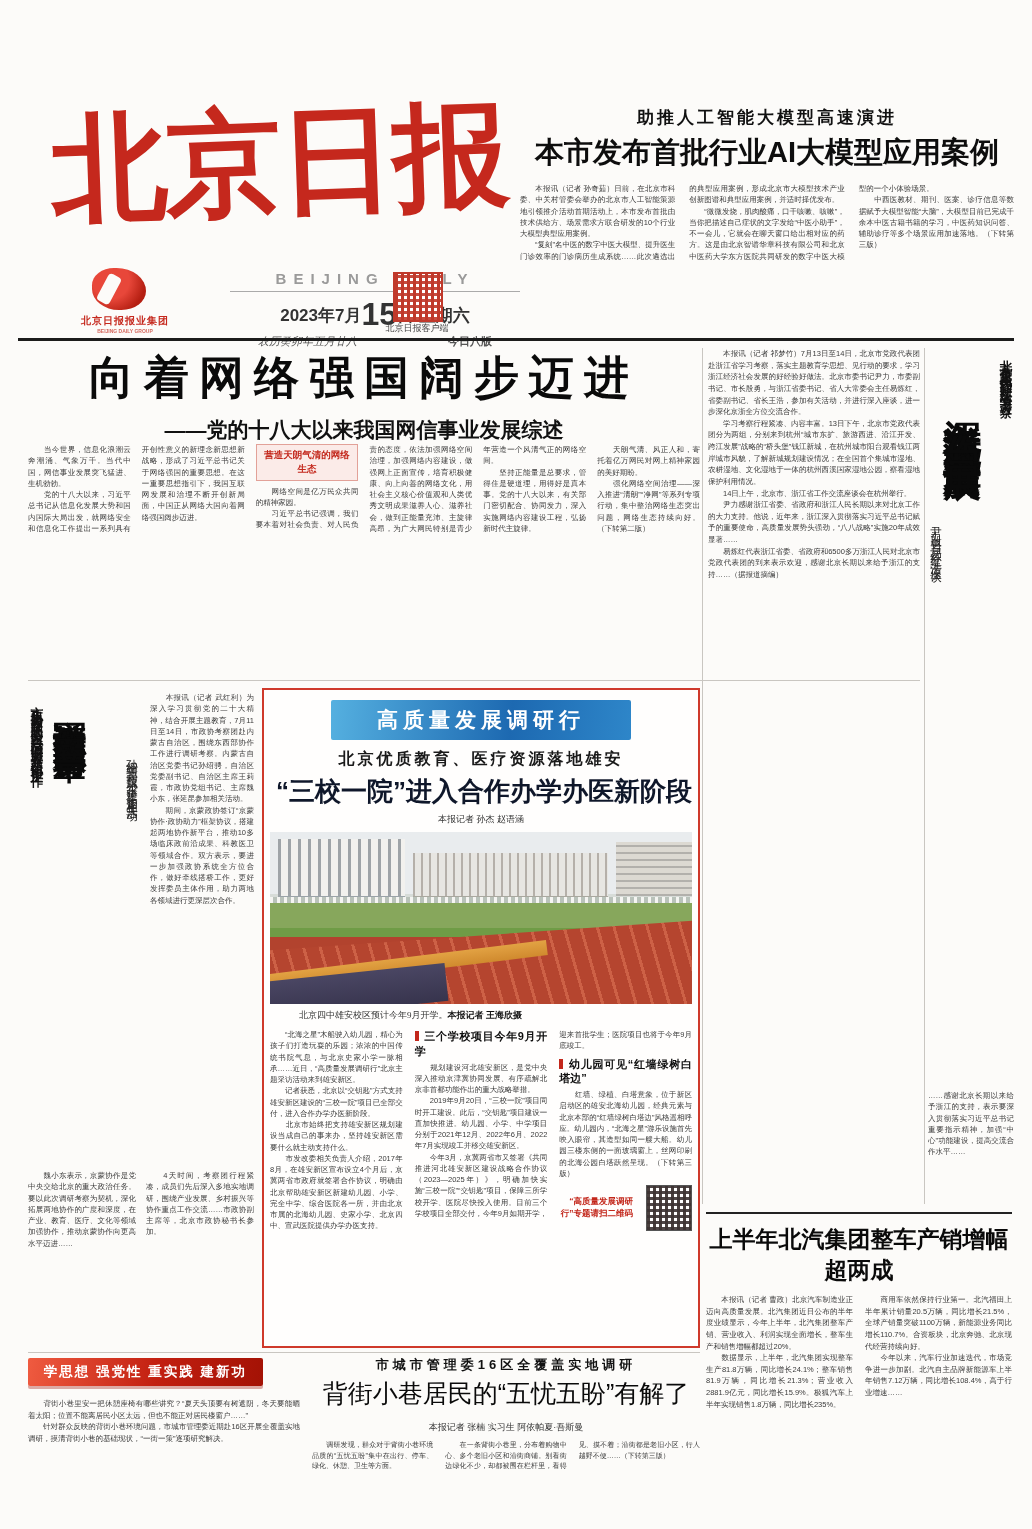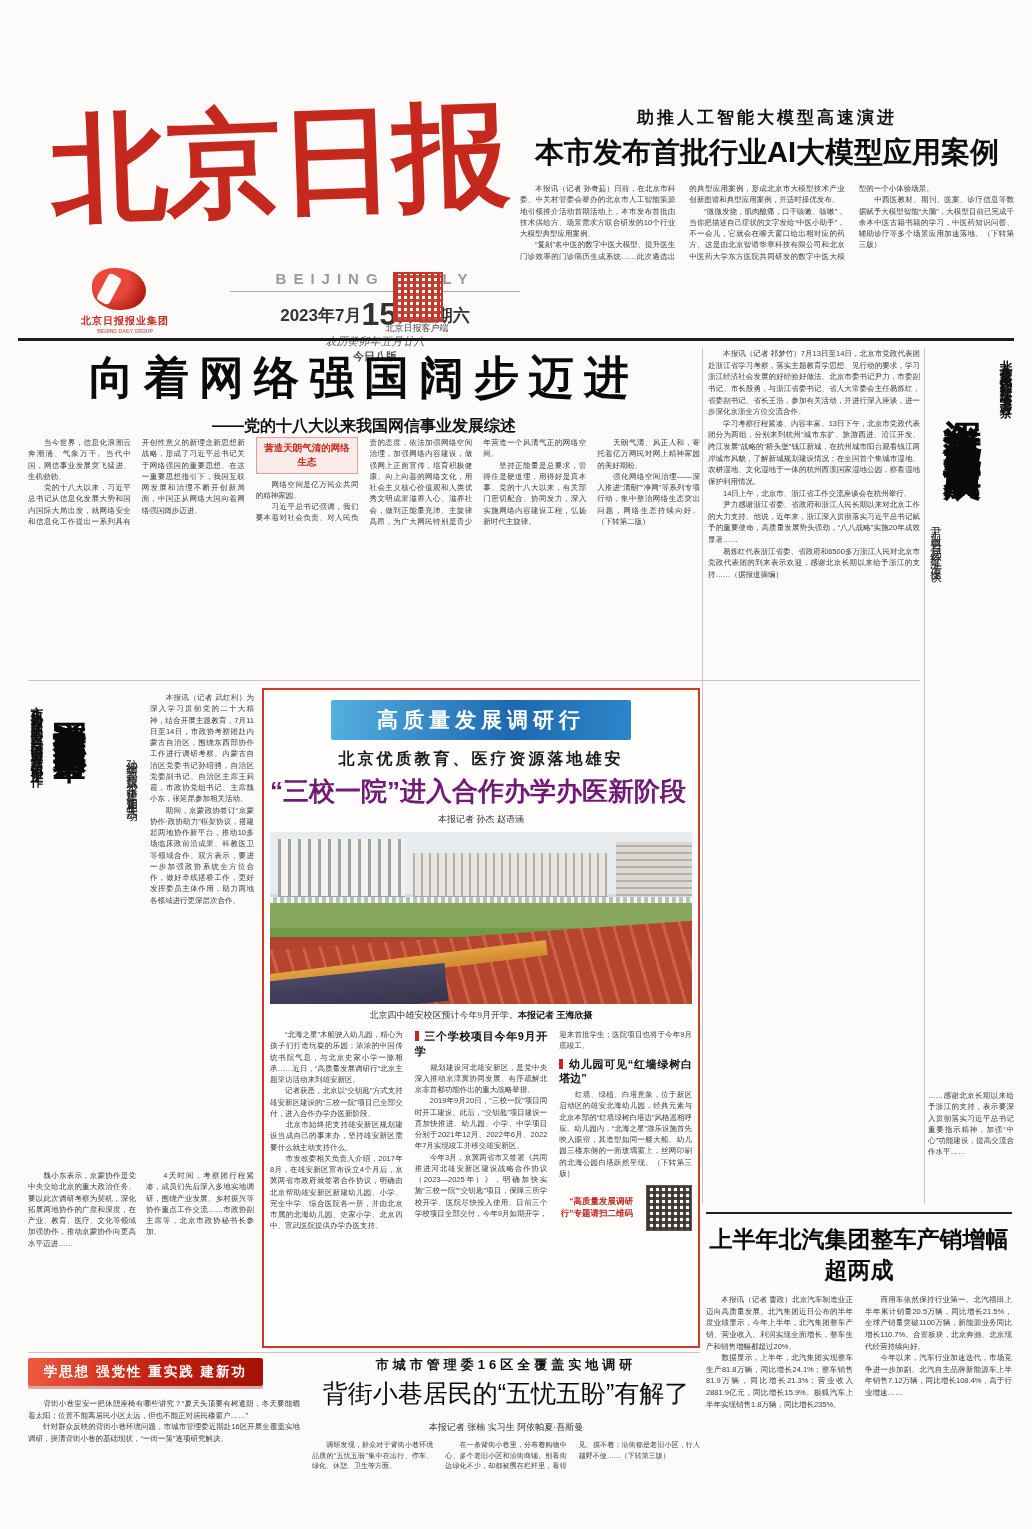--- a/index.html
+++ b/index.html
@@ -21,21 +21,21 @@
   .logo::after{content:"";position:absolute;left:10px;top:6px;width:14px;height:30px;
         background:#fcfbf9;transform:rotate(28deg);border-radius:4px;}
   .logo-cap{position:absolute;left:60px;top:314px;width:130px;color:#c5281d;
         font-size:10px;font-weight:bold;letter-spacing:1px;text-align:center;}
   .logo-cap small{display:block;font-size:5px;color:#d4685e;letter-spacing:0;}
   .mh-center{position:absolute;left:230px;top:270px;width:290px;text-align:center;}
   .mh-en{font-size:15px;letter-spacing:7px;color:#9a9a9a;font-weight:bold;
          border-bottom:1px solid #aaa;padding-bottom:4px;}
   .mh-date{margin-top:6px;font-size:17px;font-weight:bold;color:#333;}
   .mh-date b{font-size:32px;line-height:1;vertical-align:-4px;}
-  .mh-sub{margin-top:4px;font-size:11px;color:#555;display:flex;justify-content:space-between;padding:0 28px;flex-direction:column;}
+  .mh-sub{margin-top:4px;font-size:11px;color:#555;display:flex;justify-content:space-between;padding:0 28px;}
   .mh-sub .lunar{font-family:"Liberation Serif",serif;font-style:italic;}
   .mh-sub .ed{font-weight:bold;}
   .qr{border:2px solid #c0392b;
       background:repeating-linear-gradient(0deg,rgba(192,57,43,.9) 0 3px,rgba(255,255,255,0) 3px 6px),
                  repeating-linear-gradient(90deg,#c0392b 0 3px,#fff 3px 6px);}
   .mh-qr{position:absolute;left:393px;top:272px;width:46px;height:46px;}
   .mh-qr-cap{position:absolute;left:372px;top:322px;width:90px;text-align:center;
              font-size:9px;color:#444;}
 
   
@@ -43,21 +43,21 @@
   .ai .kick{font-family:"Liberation Serif",serif;font-weight:bold;font-size:17px;
             letter-spacing:3px;text-align:center;color:#111;}
   .ai .hl{font-size:29px;font-weight:700;letter-spacing:0px;text-align:center;
           color:#0d0d0d;margin-top:4px;}
   .ai .bd{margin-top:10px;height:140px;overflow:hidden;column-count:3;column-gap:14px;
           font-size:7.5px;line-height:1.5;color:#3a3a3a;}
 
   
   .main{position:absolute;left:28px;top:348px;width:672px;}
   .main .hl{font-size:45px;font-weight:900;letter-spacing:10px;text-align:center;color:#0a0a0a;}
-  .main .sub{font-size:16px;font-weight:bold;text-align:center;margin-top:8px;color:#111;}
+  .main .sub{font-size:21px;font-weight:bold;text-align:center;margin-top:8px;color:#111;}
   .main .bd{margin-top:0;height:218px;overflow:hidden;column-count:6;column-gap:11px;
             font-size:7.5px;line-height:1.5;color:#3a3a3a;}
   .redbox{display:block;margin:3px 0 5px;padding:3px 4px;text-align:center;
           background:#fbebe8;border:1px solid #e2a198;color:#c3271b;
           font-weight:bold;font-size:9.5px;break-inside:avoid;}
 
   
   .zj{position:absolute;left:708px;top:348px;width:212px;height:856px;overflow:hidden;
       font-size:7.5px;line-height:1.55;color:#3a3a3a;}
   .strip{position:absolute;left:928px;top:348px;width:86px;height:858px;}
@@ -84,42 +84,42 @@
            column-count:2;column-gap:10px;font-size:7.5px;line-height:1.5;color:#3a3a3a;}
 
   
   .xa{position:absolute;left:262px;top:688px;width:438px;height:660px;
       border:2px solid #cf392b;background:#fffefd;box-sizing:border-box;padding:8px 6px;}
   .xa .banner{width:300px;margin:2px auto 0;padding:6px 0;text-align:center;
       background:linear-gradient(95deg,#55b0e0,#1d69b1 60%,#2e86c9);
       color:#fff;font-size:21px;font-weight:900;letter-spacing:5px;border-radius:2px;}
   .xa .kick{margin-top:9px;text-align:center;font-family:"Liberation Serif",serif;
             font-weight:bold;font-size:16px;letter-spacing:3px;color:#1a1a1a;}
-  .xa .hl{margin-top:4px;text-align:left;font-size:26px;font-weight:900;color:#701a75;}
+  .xa .hl{margin-top:4px;text-align:right;font-size:26px;font-weight:900;color:#0f172a;}
   .xa .by{margin-top:4px;text-align:center;font-size:9px;color:#333;}
   .photo{position:relative;margin-top:6px;height:172px;overflow:hidden;
          background:linear-gradient(#e9ecee 0 36%,#d7dcd8 36% 40%,#87a75c 40% 56%,#6f9c46 56% 61%,#b2432e 61% 100%);}
   .photo .b1{position:absolute;left:2%;top:4%;width:30%;height:33%;background:#f2f1ee;
          background-image:repeating-linear-gradient(90deg,rgba(90,100,110,.55) 0 3px,transparent 3px 10px);
          border-bottom:3px solid #9aa3a8;}
   .photo .b2{position:absolute;left:34%;top:12%;width:46%;height:25%;background:#e7e6e2;
          background-image:repeating-linear-gradient(90deg,rgba(120,110,100,.45) 0 2px,transparent 2px 8px);
          border-bottom:2px solid #a9a89f;}
   .photo .b3{position:absolute;right:0;top:6%;width:18%;height:31%;background:#dcd9d2;
          background-image:repeating-linear-gradient(0deg,rgba(100,100,100,.35) 0 2px,transparent 2px 7px);}
   .photo .fence{position:absolute;left:0;top:38%;width:100%;height:3%;
          background:repeating-linear-gradient(90deg,#f5f5f2 0 3px,#b9c2ba 3px 7px);}
   .photo .track{position:absolute;left:-6%;bottom:-12%;width:116%;height:52%;
          background:repeating-linear-gradient(78deg,#b5452f 0 13px,#cd6146 13px 16px);
          transform:rotate(-4deg);}
   .photo .lane{position:absolute;left:-4%;bottom:18%;width:70%;height:9%;
          background:linear-gradient(#e2a243,#d08a2e);transform:rotate(-7deg);}
   .photo .dk{position:absolute;left:-4%;bottom:-4%;width:46%;height:22%;
          background:linear-gradient(#4a4663,#37344d);transform:rotate(-6deg);}
-  .xa .caprow{display:flex;justify-content:center;margin-top:5px;font-size:9px;}
+  .xa .caprow{display:flex;justify-content:flex-start;margin-top:5px;font-size:9px;margin-left:29px;}
   .xa .caprow .cap{font-family:"Liberation Serif",serif;color:#333;}
   .xa .caprow .credit{font-weight:bold;color:#111;}
   .xa .bd{margin-top:7px;height:238px;overflow:hidden;column-count:3;column-gap:12px;
           font-size:7.5px;line-height:1.5;color:#3a3a3a;}
   .shead{font-size:11px;font-weight:900;color:#0f0f0f;margin:5px 0 3px;break-inside:avoid;line-height:1.35;}
   .shead::before{content:"";display:inline-block;width:4px;height:10px;background:#c3271b;
           margin-right:5px;vertical-align:-1px;}
   .qrblock{display:flex;gap:13px;align-items:center;margin-top:6px;break-inside:avoid;}
   .qrblock .t{font-size:8.5px;font-weight:bold;color:#c3271b;line-height:1.4;text-align:right;flex:1;}
   .qr2{width:44px;height:44px;border:1px solid #555;flex:0 0 auto;

